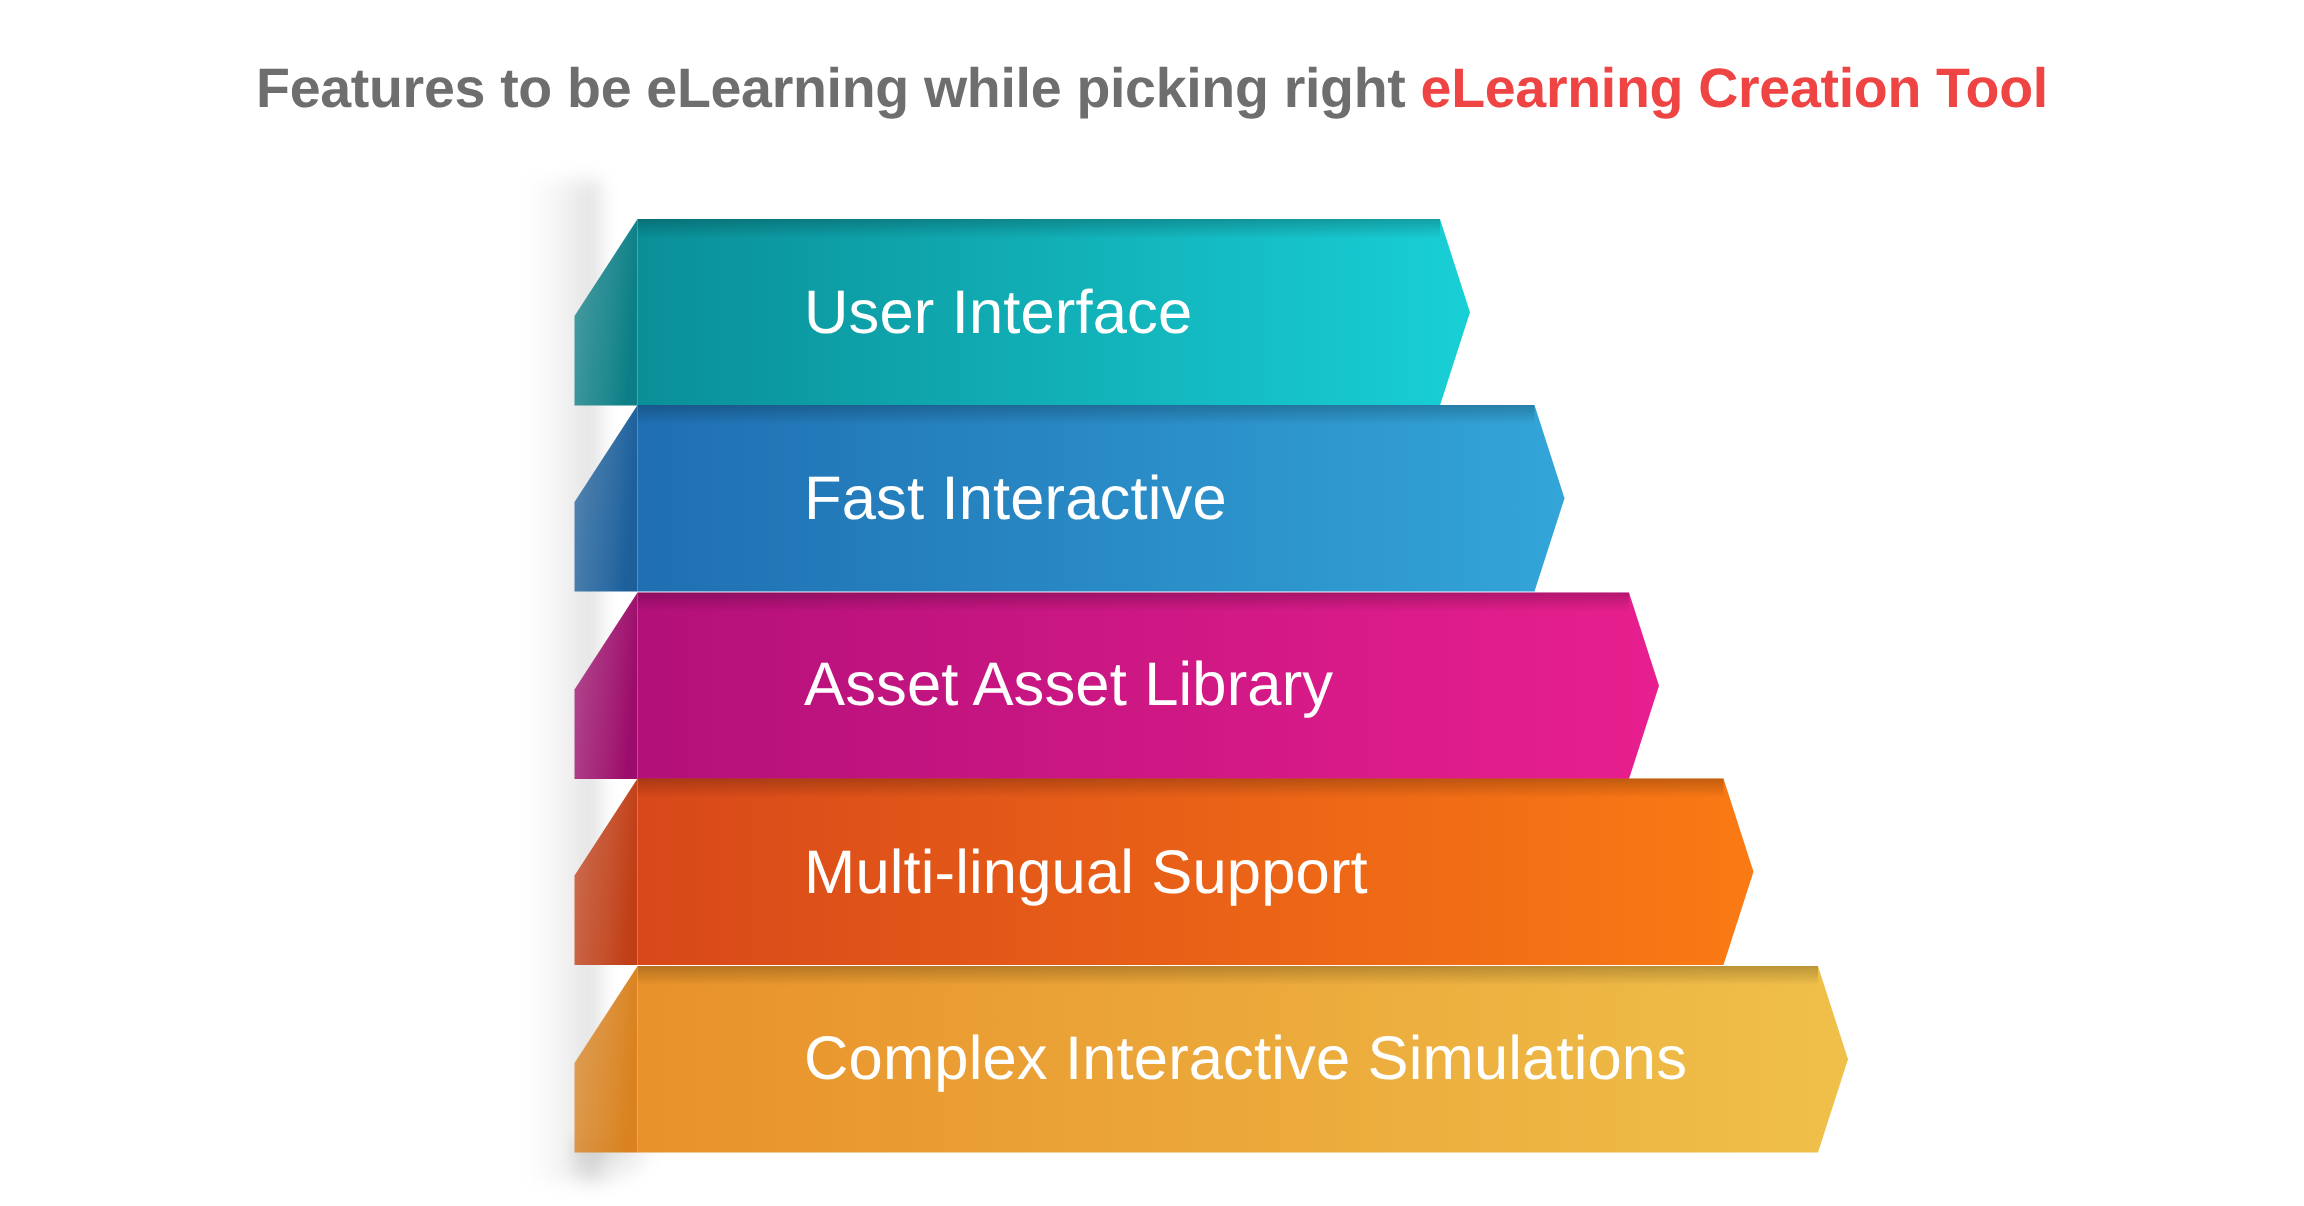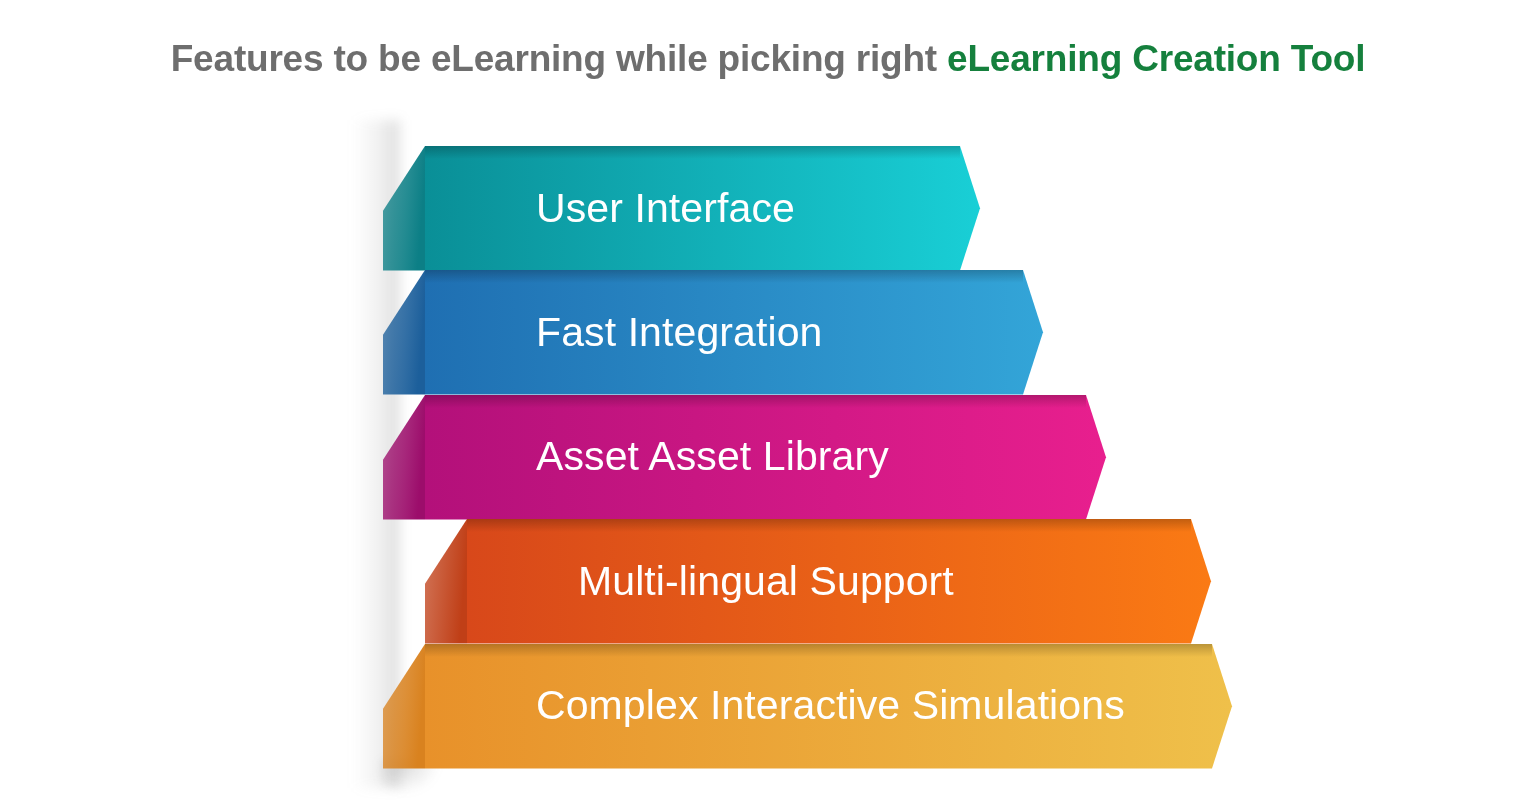--- a/index.html
+++ b/index.html
@@ -104,21 +104,21 @@
     background: radial-gradient(ellipse at 40% 10%, rgba(90,90,90,0.22), rgba(255,255,255,0) 70%);
     filter: blur(4px);
   }
 </style>
 </head>
 <body>
 
 <div id="canvas">
 
   <div class="title">
-    <span style="color: rgb(110, 110, 110);">Features to be eLearning while picking right </span><span class="hl" style="color: #15803d;">eLearning Creation Tool</span>
+    <span style="color: rgb(110, 110, 110);">Features to be eLearning while picking right </span><span class="hl" style="color: #ef4444;">eLearning Creation Tool</span>
   </div>
 
   <div class="spine-shadow"></div>
   <div class="bottom-shadow"></div>
 
   <div id="stack">
       <div class="band" style="top: 146px; z-index: 10;">
     <svg viewBox="0 0 1536 124.4" preserveAspectRatio="none">
       <defs>
         <linearGradient id="g0" x1="0" y1="0" x2="1" y2="0">
@@ -185,21 +185,21 @@
     <svg viewBox="0 0 64 64" fill="none" stroke="#ffffff" stroke-width="2.4" stroke-linecap="round" stroke-linejoin="round">
       <path d="M32 57c13.8 0 25-11.2 25-25S45.8 7 32 7 7 18.2 7 32s11.2 25 25 25z"></path>
       <path d="M32 7v50"></path>
       <path d="M7 32h50"></path>
       <path d="M20 13.5c-3.5 5-5.5 11.4-5.5 18.5s2 13.5 5.5 18.5"></path>
       <path d="M44 13.5c3.5 5 5.5 11.4 5.5 18.5s-2 13.5-5.5 18.5"></path>
       <path d="M36 6 h10.5 v6.2a3.9 3.9 0 1 1 0 7.8V28H36v-6.2a3.9 3.9 0 1 0 0-7.8z" fill="none"></path>
       <path d="M46.5 28h10.2" opacity="0"></path>
     </svg>
           </span>
-      <span class="band-label">Fast Integration</span>
+      <span class="band-label">Fast Interactive</span>
     </div>
   </div>
       <div class="band" style="top: 394.8px; z-index: 12;">
     <svg viewBox="0 0 1536 124.4" preserveAspectRatio="none">
       <defs>
         <linearGradient id="g2" x1="0" y1="0" x2="1" y2="0">
           <stop offset="0" stop-color="#b3107a"></stop>
           <stop offset="1" stop-color="#e81f8e"></stop>
         </linearGradient>
         <linearGradient id="f2" x1="0" y1="0" x2="1" y2="0.25">
@@ -225,21 +225,21 @@
       <path d="M32 17.5v22.4"></path>
       <path d="M20 43h24"></path>
       <path d="M20 48h18"></path>
       <path d="M10 47h44l5 8H5z"></path>
       <path d="M27 51h10"></path>
     </svg>
           </span>
       <span class="band-label">Asset Asset Library</span>
     </div>
   </div>
-      <div class="band" style="top: 519.2px; z-index: 13; margin-left: 42px;">
+      <div class="band" style="top: 519.2px; z-index: 13;">
     <svg viewBox="0 0 1536 124.4" preserveAspectRatio="none">
       <defs>
         <linearGradient id="g3" x1="0" y1="0" x2="1" y2="0">
           <stop offset="0" stop-color="#d8481a"></stop>
           <stop offset="1" stop-color="#fa7a14"></stop>
         </linearGradient>
         <linearGradient id="f3" x1="0" y1="0" x2="1" y2="0.25">
           <stop offset="0" stop-color="#c03f17" stop-opacity="0.72"></stop>
           <stop offset="1" stop-color="#c03f17"></stop>
         </linearGradient>

